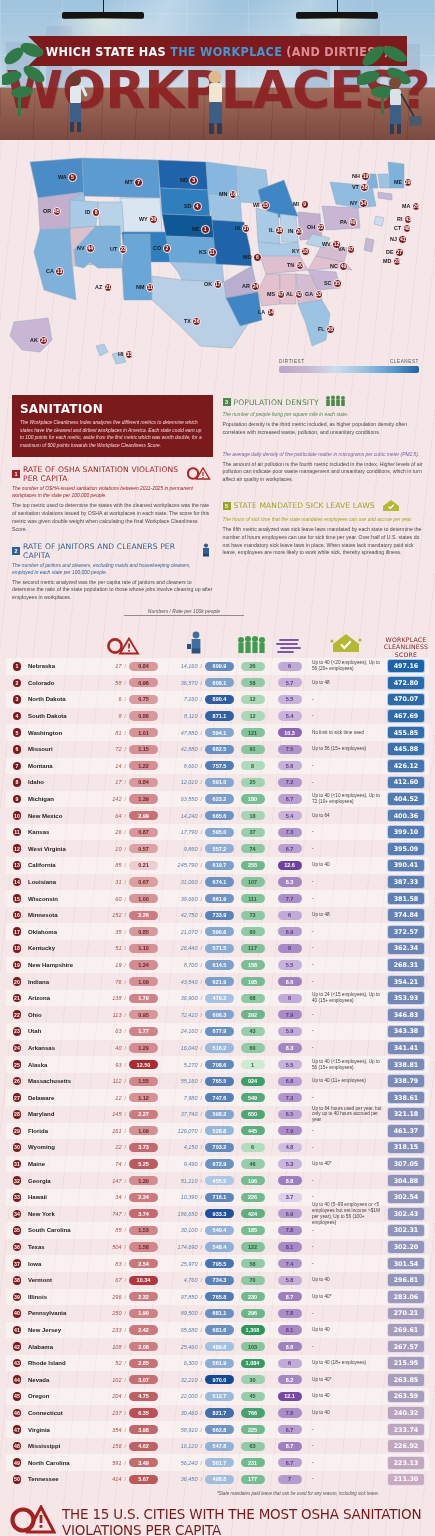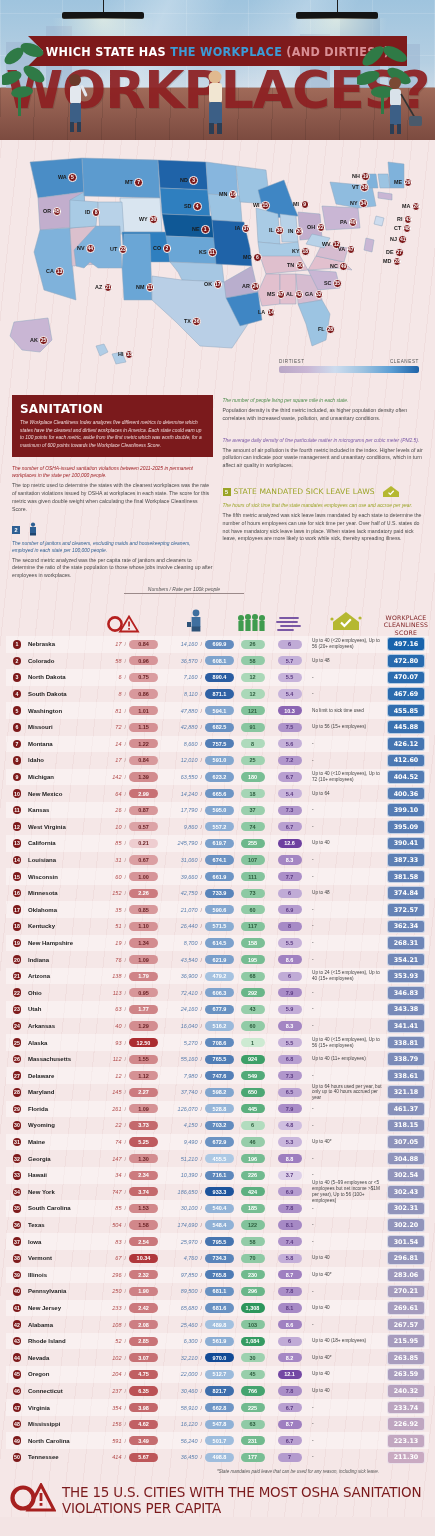--- a/index.html
+++ b/index.html
@@ -474,42 +474,73 @@
   </div>
 
   <div class="method">
     <div class="mcol">
       <div class="mhead">
         <h2>SANITATION</h2>
         <p>The Workplace Cleanliness Index analyzes five different metrics to determine which states have the cleanest and dirtiest workplaces in America. Each state could earn up to 100 points for each metric, aside from the first metric which was worth double, for a maximum of 600 points towards the Workplace Cleanliness Score.</p>
       </div>
 
       <div class="mitem m1">
+        <div class="mitem-top">
+          <span class="mnum">1</span>
+          <span class="mtitle">RATE OF OSHA SANITATION VIOLATIONS PER CAPITA</span>
+          <span class="micon">
+            <svg width="26" height="13" viewBox="0 0 26 13">
+                <circle cx="6" cy="6.5" r="5.2" fill="none" stroke="#b5201f" stroke-width="2"></circle>
+                <path d="M16 1 L22.5 12 H9.5 Z" fill="none" stroke="#b5201f" stroke-width="1.4"></path>
+                <rect x="15.4" y="5" width="1.2" height="4" fill="#b5201f"></rect>
+                <rect x="15.4" y="10" width="1.2" height="1.2" fill="#b5201f"></rect>
+              </svg>
+          </span>
+        </div>
         <div class="msub">The number of OSHA-issued sanitation violations between 2011-2025 in permanent workplaces in the state per 100,000 people.</div>
         <div class="mbody">The top metric used to determine the states with the cleanest workplaces was the rate of sanitation violations issued by OSHA at workplaces in each state. The score for this metric was given double weight when calculating the final Workplace Cleanliness Score.</div>
       </div>
 
       <div class="mitem m2">
         <div class="mitem-top">
           <span class="mnum">2</span>
+          <span class="mtitle">RATE OF JANITORS AND CLEANERS PER CAPITA</span>
           <span class="micon">
             <svg width="14" height="14" viewBox="0 0 14 14">
                 <circle cx="7" cy="2.6" r="2.1" fill="#2d5f93"></circle>
                 <rect x="4" y="5" width="6" height="6.5" fill="#2d5f93"></rect>
                 <rect x="4" y="11" width="6" height="2.5" fill="#1f4670"></rect>
               </svg>
           </span>
         </div>
         <div class="msub">The number of janitors and cleaners, excluding maids and housekeeping cleaners, employed in each state per 100,000 people.</div>
         <div class="mbody">The second metric analyzed was the per capita rate of janitors and cleaners to determine the ratio of the state population to those whose jobs involve cleaning up after employees in workplaces.</div>
       </div>
     </div>
 
     <div class="mcol">
       <div class="mitem m3" style="margin-top:0;">
+        <div class="mitem-top">
+          <span class="mnum">3</span>
+          <span class="mtitle">POPULATION DENSITY</span>
+          <span class="micon">
+            <svg width="22" height="12" viewBox="0 0 22 12">
+                <g fill="#4b8b4a">
+                  <circle cx="3" cy="3" r="2"></circle>
+                  <rect x="1.2" y="5" width="3.6" height="6"></rect>
+                  <circle cx="8" cy="2.4" r="2"></circle>
+                  <rect x="6.2" y="4.4" width="3.6" height="6.6"></rect>
+                  <circle cx="13" cy="2.4" r="2"></circle>
+                  <rect x="11.2" y="4.4" width="3.6" height="6.6"></rect>
+                  <circle cx="18" cy="3" r="2"></circle>
+                  <rect x="16.2" y="5" width="3.6" height="6"></rect>
+                </g>
+              </svg>
+          </span>
+        </div>
         <div class="msub">The number of people living per square mile in each state.</div>
         <div class="mbody">Population density is the third metric included, as higher population density often correlates with increased waste, pollution, and unsanitary conditions.</div>
       </div>
 
       <div class="mitem m4" style="margin-top:14px;">
         <div class="msub">The average daily density of fine particulate matter in micrograms per cubic meter (PM2.5).</div>
         <div class="mbody">The amount of air pollution is the fourth metric included in the index. Higher levels of air pollution can indicate poor waste management and unsanitary conditions, which in turn affect air quality in workplaces.</div>
       </div>
 
       <div class="mitem m5" style="margin-top:14px;">

